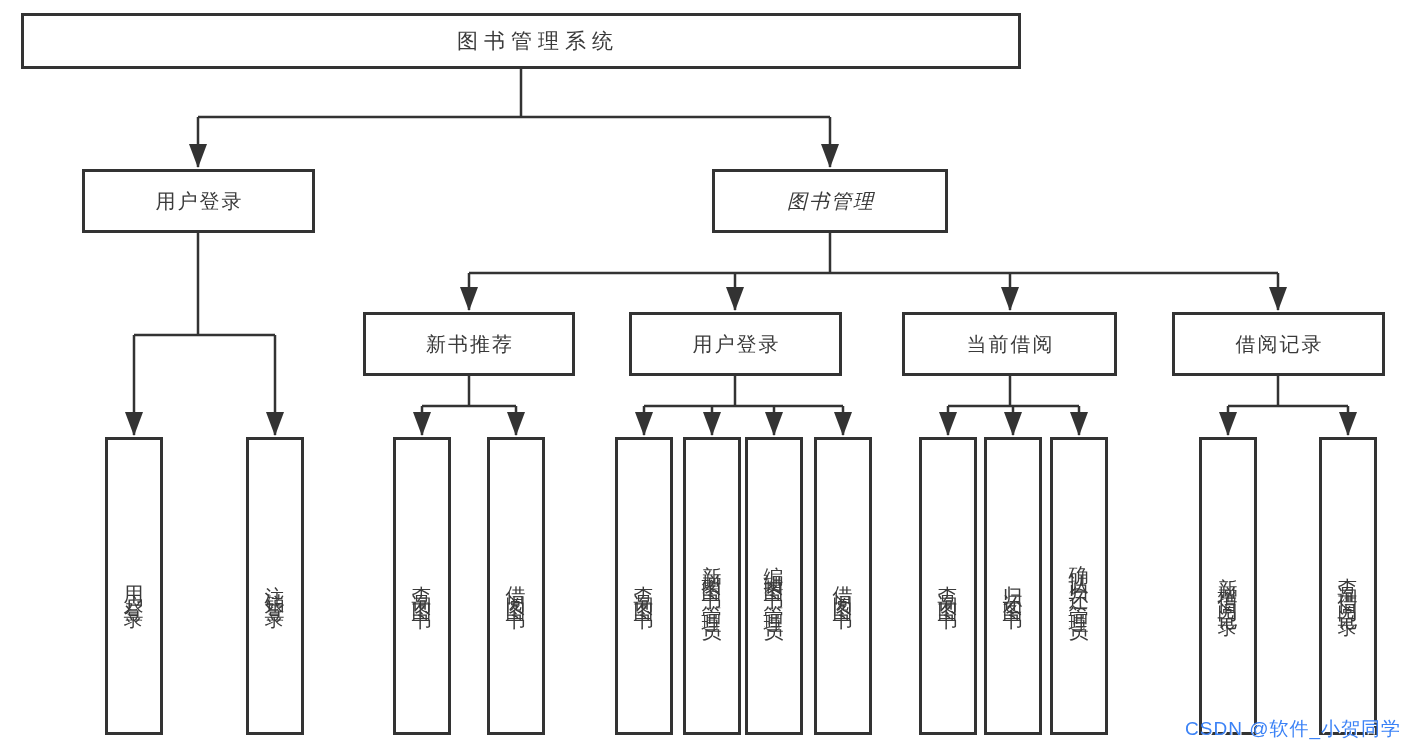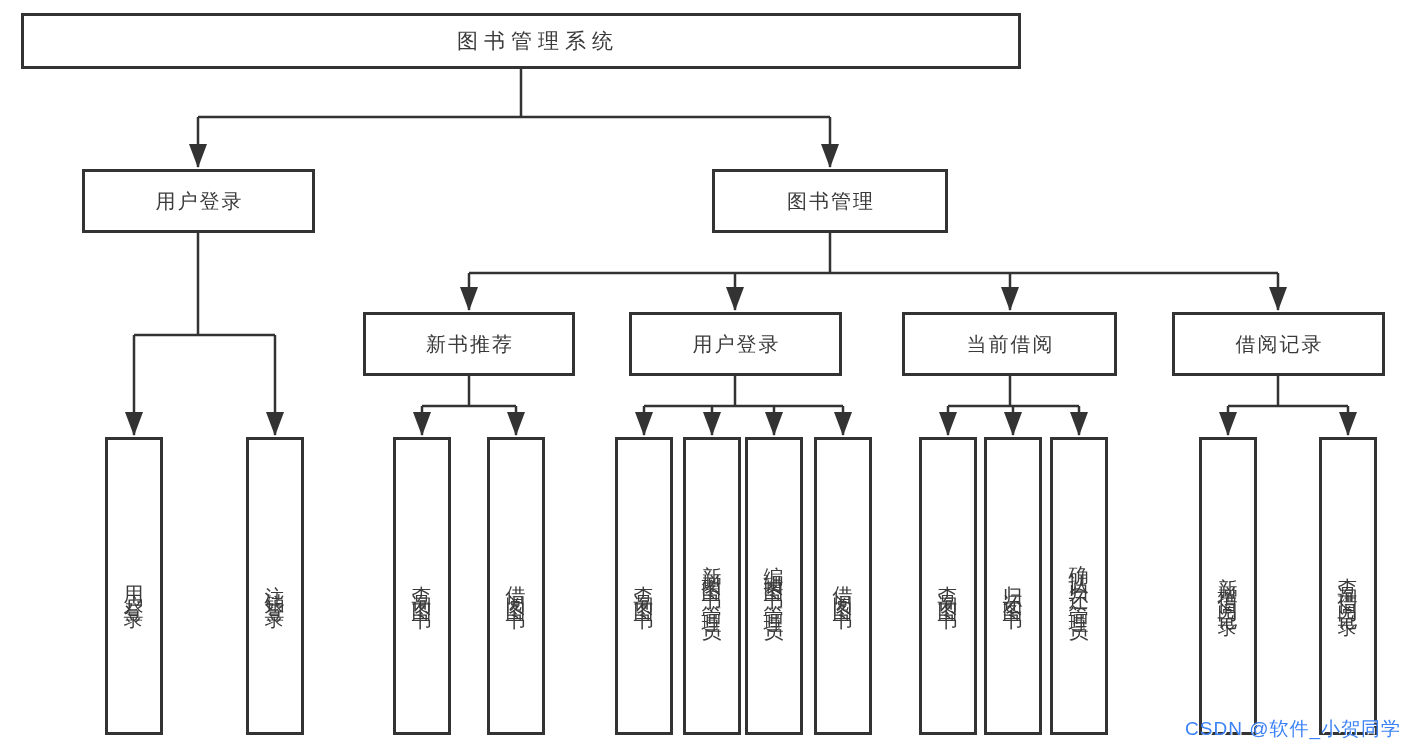--- a/index.html
+++ b/index.html
@@ -34,21 +34,21 @@
     text-align: center;
   }
   .node-root {
     left: 21px; top: 13px; width: 1000px; height: 56px;
     font-size: 21px; letter-spacing: 6px; text-indent: 6px; padding-left: 28px;
   }
   .node-branch {
     font-size: 20px; letter-spacing: 2px; text-indent: 2px;
   }
   .n-user-login    { left: 82px;   top: 169px; width: 233px; height: 64px; }
-  .n-book-mgmt     { left: 712px;  top: 169px; width: 236px; height: 64px; }
+  .n-book-mgmt     { left: 712px;  top: 169px; width: 236px; height: 64px; font-style: italic; }
   .n-new-book      { left: 363px;  top: 312px; width: 212px; height: 64px; }
   .n-book-borrow   { left: 629px;  top: 312px; width: 213px; height: 64px; }
   .n-cur-borrow    { left: 902px;  top: 312px; width: 215px; height: 64px; }
   .n-borrow-rec    { left: 1172px; top: 312px; width: 213px; height: 64px; }
   .leaf {
     top: 437px; width: 58px; height: 298px;
   }
   .vtext {
     writing-mode: vertical-rl;
     text-orientation: mixed;

